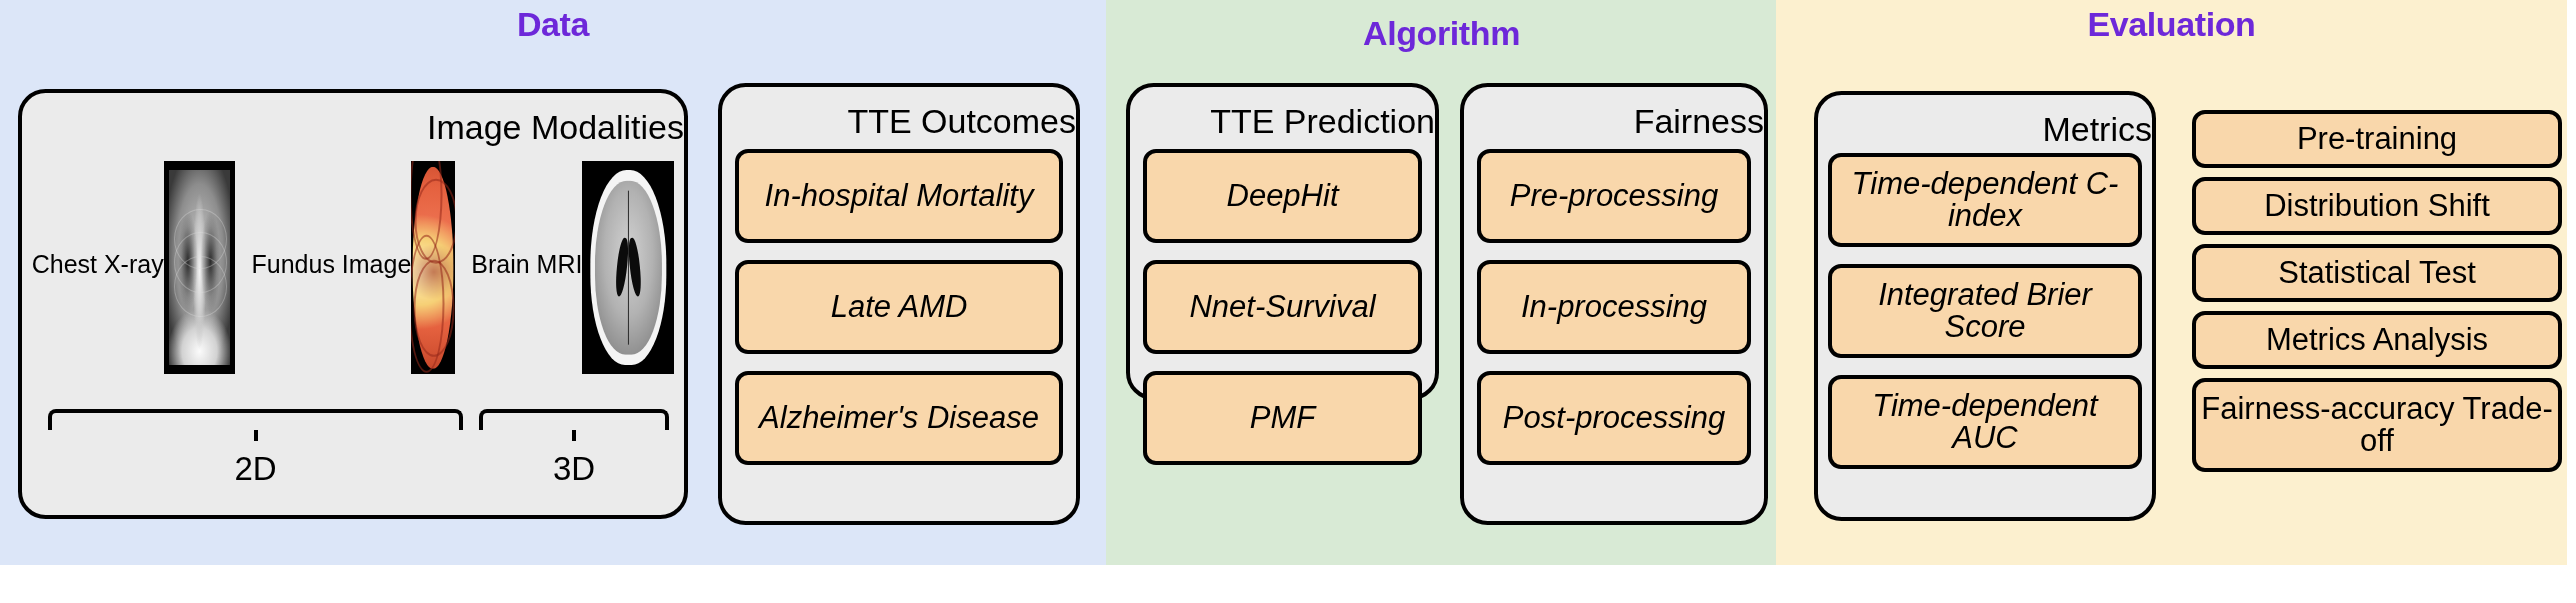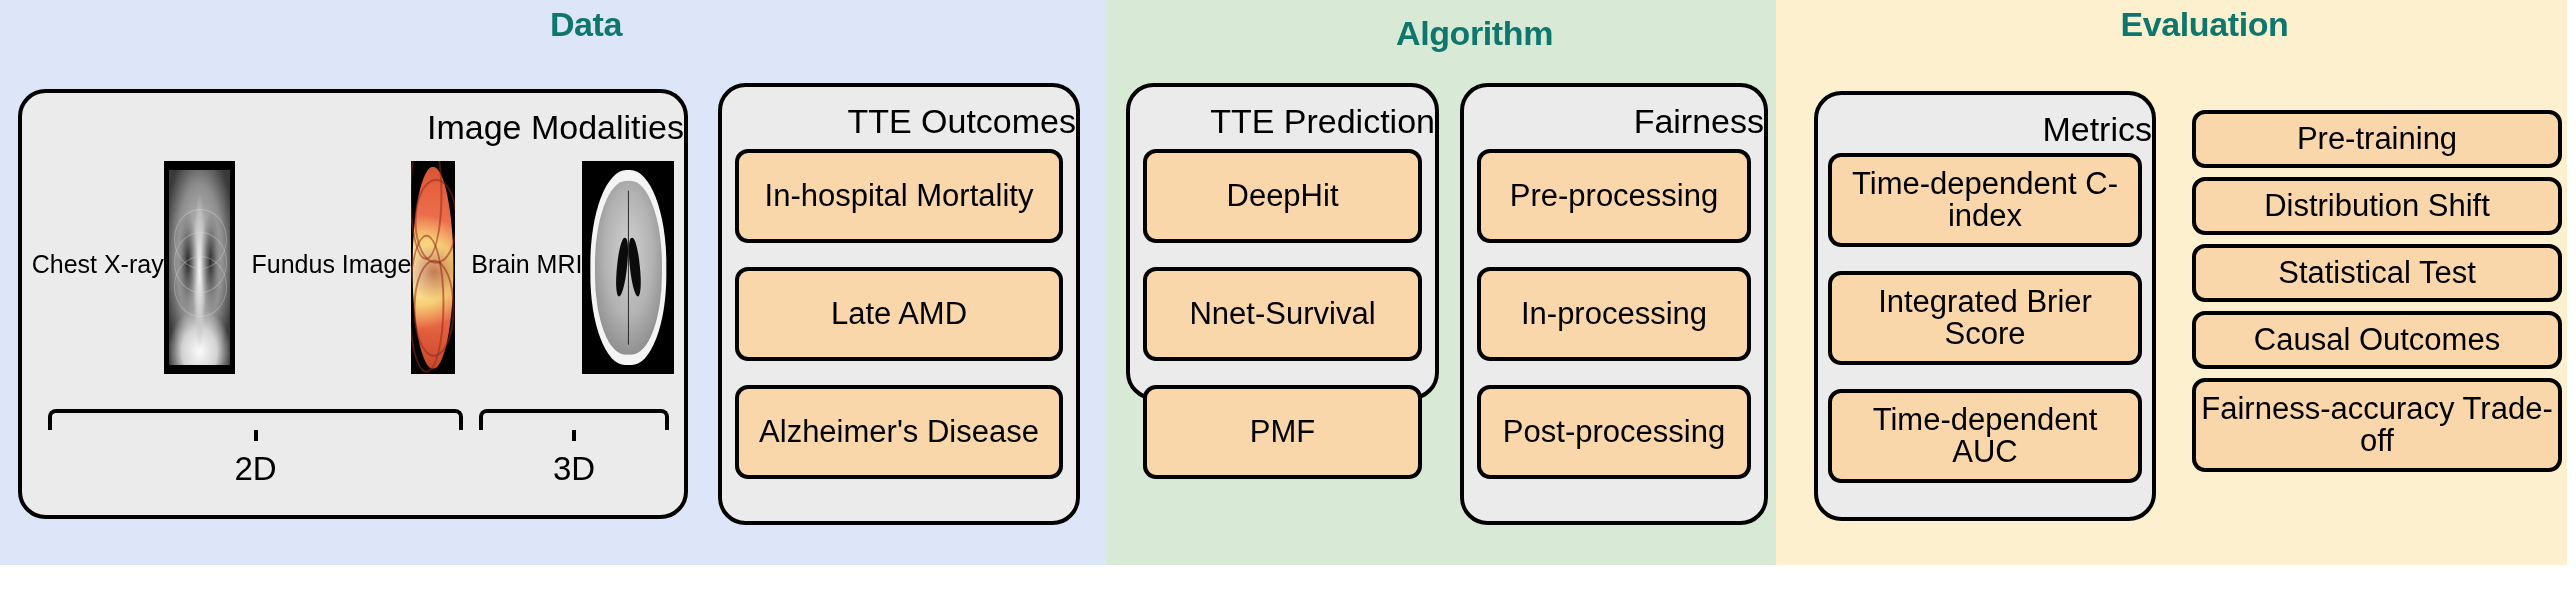--- a/index.html
+++ b/index.html
@@ -30,24 +30,23 @@
   .section-bg.data  { left: 0px;    width: 1106px; background: #dce6f8; }
   .section-bg.algo  { left: 1106px; width: 671px;  background: #d8ead5; }
   .section-bg.eval  { left: 1776px; width: 791px;  background: #fcf0cf; }
 
   
   .section-title {
     position: absolute;
     top: 4.9px;
     font-size: 34px;
     font-weight: bold;
-    color: #0f766e;
+    color: #6d28d9;
     text-align: center;
     letter-spacing: -0.4px;
-    padding-left: 33px;
   }
   .section-title.data { left: 0px;    width: 1106px; }
   .section-title.algo { left: 1106px; width: 671px; margin-top: 9px;  }
   .section-title.eval { left: 1776px; width: 791px;  }
 
   
   .group-card {
     position: absolute;
     background: #ebebeb;
     border: 4px solid #000000;
@@ -78,21 +77,22 @@
     justify-content: center;
     padding: 1.6px 4.9px;
   }
 
   .pill-stack {
     position: absolute;
     left: 13px;
     right: 13px;
     display: flex;
     flex-direction: column;
-    gap: 24px;
+    gap: 17px;
+    font-style: italic;
   }
 
   
   #image-modalities { left: 18px; top: 89px; width: 670px; height: 430px; }
   .modality-row {
     position: absolute;
     top: 68px;
     left: 9.7px;
     right: 9.7px;
     display: flex;
@@ -355,18 +355,18 @@
       <div class="pill" style="height:94px;">Time-dependent C-index</div>
       <div class="pill" style="height:94px;">Integrated Brier Score</div>
       <div class="pill" style="height:94px;">Time-dependent AUC</div>
     </div>
   </div>
 
   <div id="eval-pill-col">
     <div class="pill" style="height:58px;">Pre-training</div>
     <div class="pill" style="height:58px;">Distribution Shift</div>
     <div class="pill" style="height:58px;">Statistical Test</div>
-    <div class="pill" style="height:58px;">Causal Outcomes</div>
+    <div class="pill" style="height:58px;">Metrics Analysis</div>
     <div class="pill" style="height:94px;">Fairness-accuracy Trade-off</div>
   </div>
 
 </div>
 
 
 </body></html>

